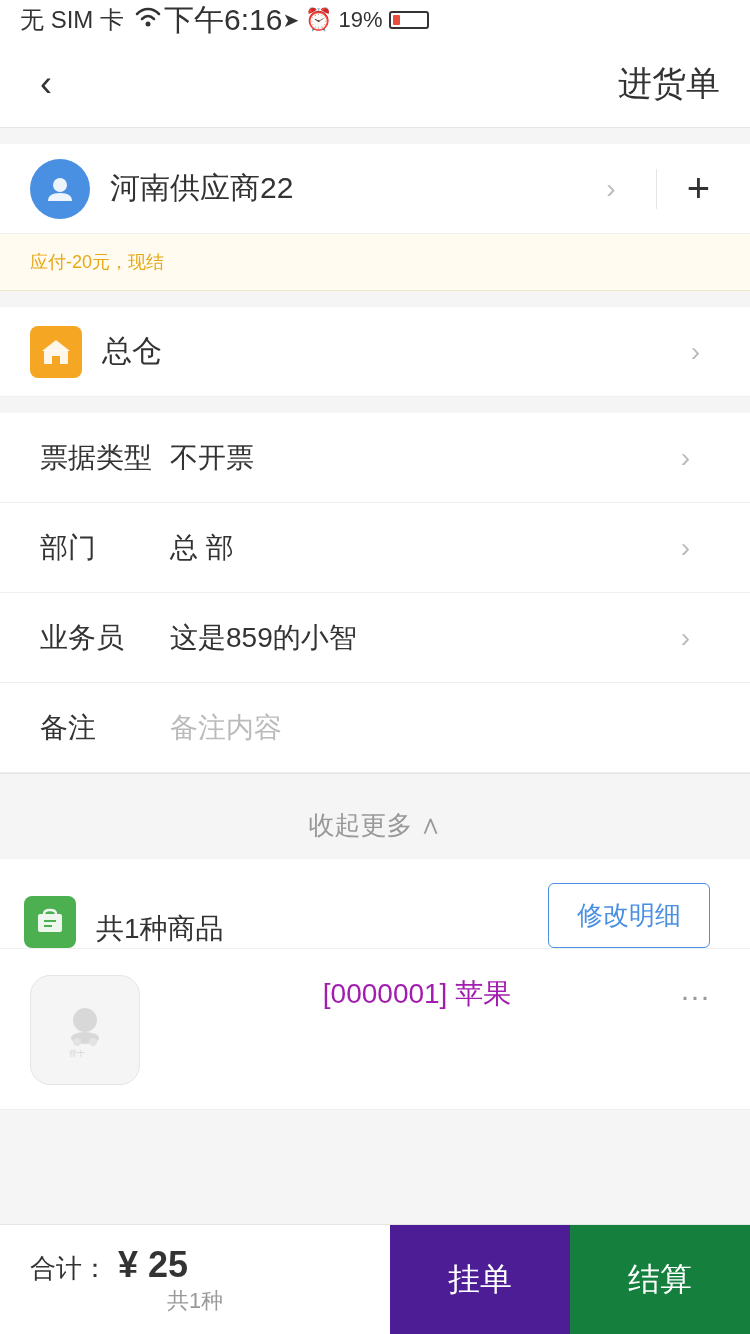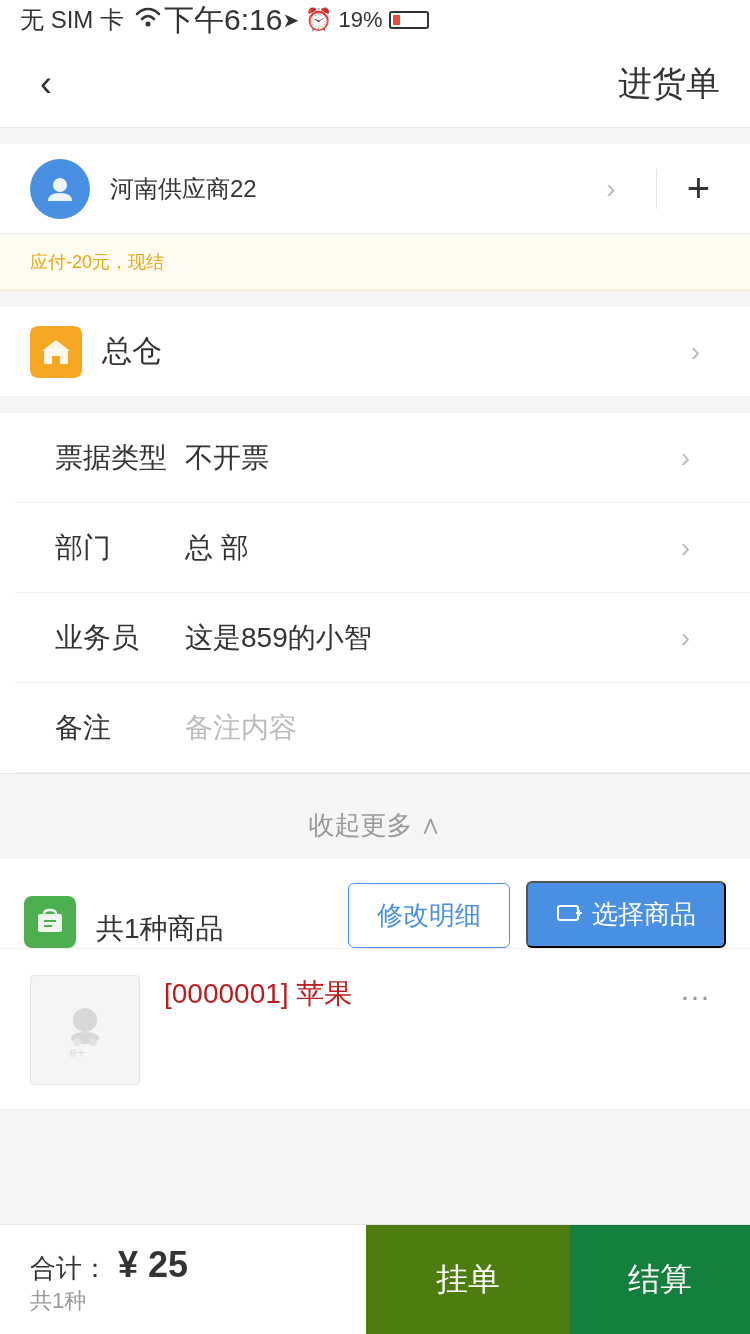--- a/index.html
+++ b/index.html
@@ -83,21 +83,21 @@
       width: 60px; height: 60px; border-radius: 50%;
       background: #4a90e2;
       display: flex; align-items: center; justify-content: center;
       color: #fff;
       font-size: 28px;
       margin-right: 20px;
       flex-shrink: 0;
     }
     .supplier-name {
       flex: 1;
-      font-size: 24px;
+      font-size: 30px;
       color: #333;
     }
     .chevron {
       color: #bbb;
       font-size: 28px;
       margin-right: 20px;
     }
     .divider-v {
       width: 1px;
       height: 40px;
@@ -141,21 +141,20 @@
 
     
     .form-row {
       display: flex;
       align-items: center;
       padding: 0 40px;
       height: 90px;
       background: #fff;
       border-bottom: 1px solid #f0f0f0;
       cursor: pointer;
-      margin-left: 15px;
     }
     .form-label {
       font-size: 28px;
       color: #333;
       width: 130px;
       flex-shrink: 0;
     }
     .form-value {
       flex: 1;
       font-size: 28px;
@@ -227,34 +226,35 @@
       background: #fff;
       display: flex;
       padding: 24px 30px;
       margin-top: 2px;
       border-bottom: 1px solid #f0f0f0;
       align-items: flex-start;
     }
     .product-thumb {
       width: 110px; height: 110px;
       background: #f5f5f5;
-      border-radius: 4px;
+      border-radius: 20px;
       border: 1px solid #e5e5e5;
       margin-right: 24px;
       flex-shrink: 0;
       display: flex;
       align-items: center;
       justify-content: center;
     }
     .product-thumb svg { width: 60px; height: 60px; opacity: 0.3; }
     .product-info { flex: 1; }
     .product-name {
       font-size: 28px;
-      color: #b91c1c;
+      color: #a21caf;
       margin-bottom: 24px;
+      text-align: center;
     }
     .product-price {
       font-size: 28px;
       color: #333;
     }
     .product-price .highlight {
       color: #4a90e2;
     }
     .product-menu {
       font-size: 30px;
@@ -266,20 +266,21 @@
     
     .bottom-bar {
       position: fixed;
       bottom: 0;
       width: 750px;
       height: 110px;
       display: flex;
       align-items: center;
       background: #fff;
       border-top: 1px solid #e5e5e5;
+      text-align: center;
     }
     .total-section {
       flex: 1;
       padding: 0 30px;
     }
     .total-label {
       font-size: 26px;
       color: #333;
       display: flex;
       align-items: baseline;
@@ -288,23 +289,23 @@
     .total-amount {
       font-size: 36px;
       font-weight: bold;
       color: #333;
     }
     .total-sub {
       font-size: 22px;
       color: #999;
     }
     .btn-hang {
-      width: 204px;
+      width: 180px;
       height: 110px;
-      background: #4d7c0f;
+      background: #4c1d95;
       color: #fff;
       font-size: 32px;
       display: flex;
       align-items: center;
       justify-content: center;
       cursor: pointer;
     }
     .btn-checkout {
       width: 180px;
       height: 110px;
@@ -415,28 +416,20 @@
       <div class="products-icon">
         <svg width="32" height="32" viewBox="0 0 32 32" fill="none">
           <rect x="4" y="8" width="24" height="18" rx="2" fill="#fff" opacity="0.9"></rect>
           <path d="M10 8 Q10 4 16 4 Q22 4 22 8" stroke="#fff" stroke-width="2.5" fill="none" opacity="0.9"></path>
           <line x1="10" y1="15" x2="22" y2="15" stroke="#4CAF50" stroke-width="2"></line>
           <line x1="10" y1="20" x2="18" y2="20" stroke="#4CAF50" stroke-width="2"></line>
         </svg>
       </div>
       <span class="products-count">共1种商品</span>
       <button class="btn-outline">修改明细</button>
-      <button class="btn-solid">
-        <svg width="28" height="22" viewBox="0 0 28 22" fill="none">
-          <rect x="2" y="2" width="20" height="14" rx="2" stroke="#fff" stroke-width="2" fill="none"></rect>
-          <line x1="20" y1="9" x2="26" y2="9" stroke="#fff" stroke-width="2"></line>
-          <line x1="23" y1="6" x2="23" y2="12" stroke="#fff" stroke-width="2"></line>
-        </svg>
-        <span>选择商品</span>
-      </button>
     </div>
 
     <div class="product-item">
       <div class="product-thumb">
         <svg viewBox="0 0 60 60" fill="none">
           <circle cx="30" cy="20" r="12" fill="#999"></circle>
           <path d="M20 20 Q30 8 40 20" stroke="#999" stroke-width="2" fill="none"></path>
           <ellipse cx="30" cy="38" rx="14" ry="6" fill="#999"></ellipse>
           <path d="M30 20 L30 32" stroke="#999" stroke-width="2"></path>
           <circle cx="22" cy="42" r="4" fill="#bbb"></circle>

